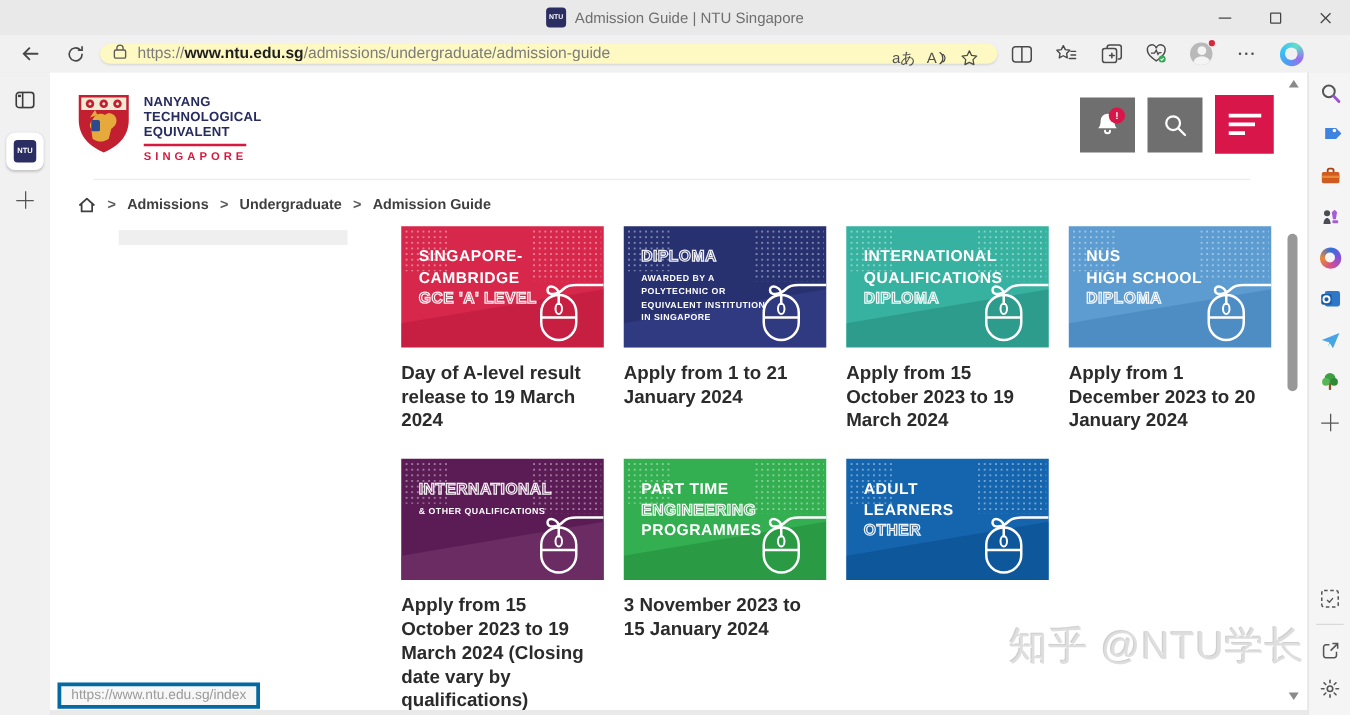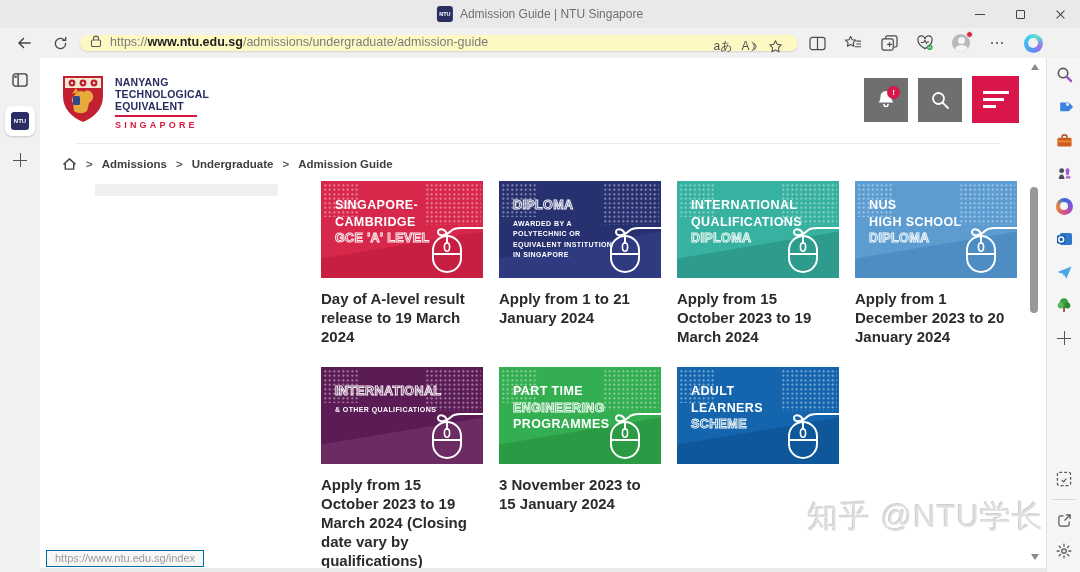--- a/index.html
+++ b/index.html
@@ -108,21 +108,21 @@
   .tline { font-size:12.5px; font-weight:bold; letter-spacing:.4px; line-height:1.32; color:#fff; }
   .tline.outline { color:transparent; -webkit-text-stroke:1px rgba(255,255,255,.92); }
   .card-sub { display:none; margin-top:5px; max-width:104px; font-size:7px; font-weight:bold;
               letter-spacing:.4px; line-height:1.5; color:#fff; }
   .mouse { position:absolute; right:0; bottom:4px; z-index:3; }
   .card-caption { margin-top:12px; font-size:15px; line-height:1.26; font-weight:bold; color:#2b2b2b; width:160px; }
 
   
   .watermark { position:absolute; top:438px; right:2px; font-size:31px; letter-spacing:1px; color:#dedede;
                text-shadow:1px 1px 0 #fff, -1px -1px 0 #cfcfcf; white-space:nowrap; }
-  .status-tip { position:absolute; left:6px; bottom:1px; background:#f7f7f7; border:1px solid #0369a1;
+  .status-tip { position:absolute; left:6px; bottom:1px; background:#f7f7f7; border:3px solid #0369a1;
                 padding:1px 8px 2px; font-size:11px; color:#9a9a9a; }
 
   svg { display:block; }
 </style>
 </head>
 <body>
 
 <div class="window">
 
   <div class="titlebar">
@@ -437,21 +437,21 @@
   </div>
 
   <div class="cell">
     <div class="card" style="--bg: #1465AE; --band: #0E579B;">
       <span class="dots tl"></span>
       <span class="dots tr"></span>
       <span class="band"></span>
       <div class="card-title">
                 <div class="tline solid">ADULT</div>
                 <div class="tline solid">LEARNERS</div>
-                <div class="tline outline">SCHEME</div>
+                <div class="tline outline">OTHER</div>
               </div>
 
       <svg class="mouse" width="70" height="52" viewBox="0 0 70 52">
         <rect x="20" y="14" width="28" height="36" rx="14" fill="none" stroke="#fff" stroke-width="2"></rect>
         <path d="M20 32h28" stroke="#fff" stroke-width="2"></path>
         <path d="M34 14v8" stroke="#fff" stroke-width="2"></path>
         <ellipse cx="34" cy="25" rx="2.6" ry="4.2" fill="none" stroke="#fff" stroke-width="1.6"></ellipse>
         <path d="M34 14c0-7-9-9-9-4s8 4 13-1c2-2 6-3 10-3h22" fill="none" stroke="#fff" stroke-width="2"></path>
       </svg>
     </div>

